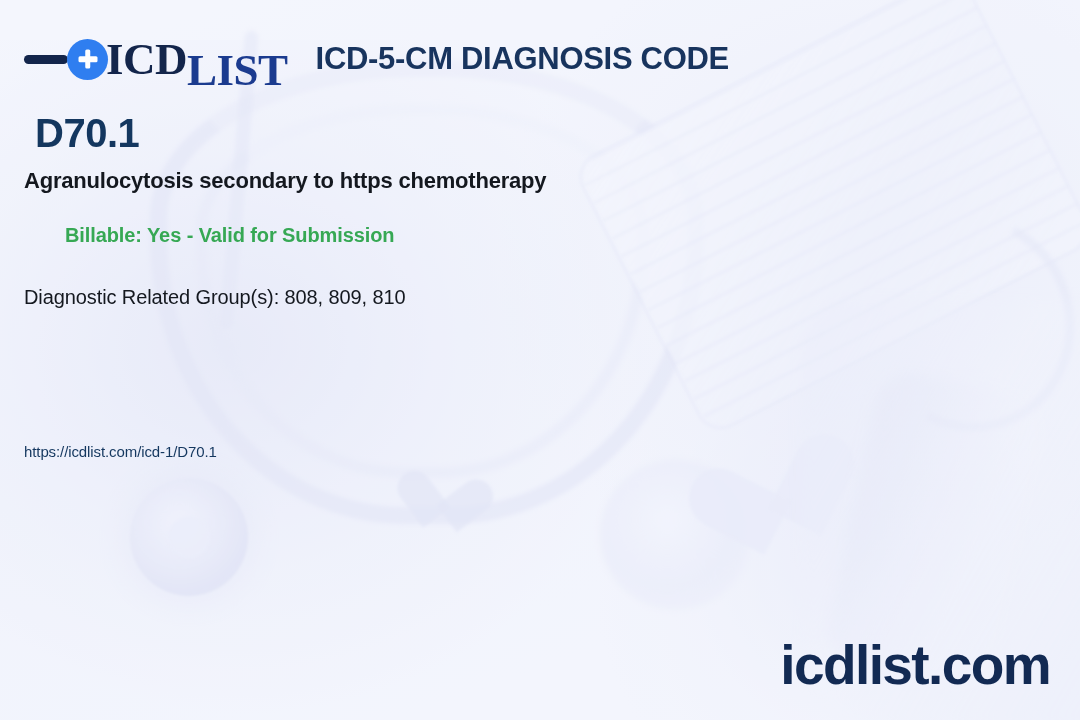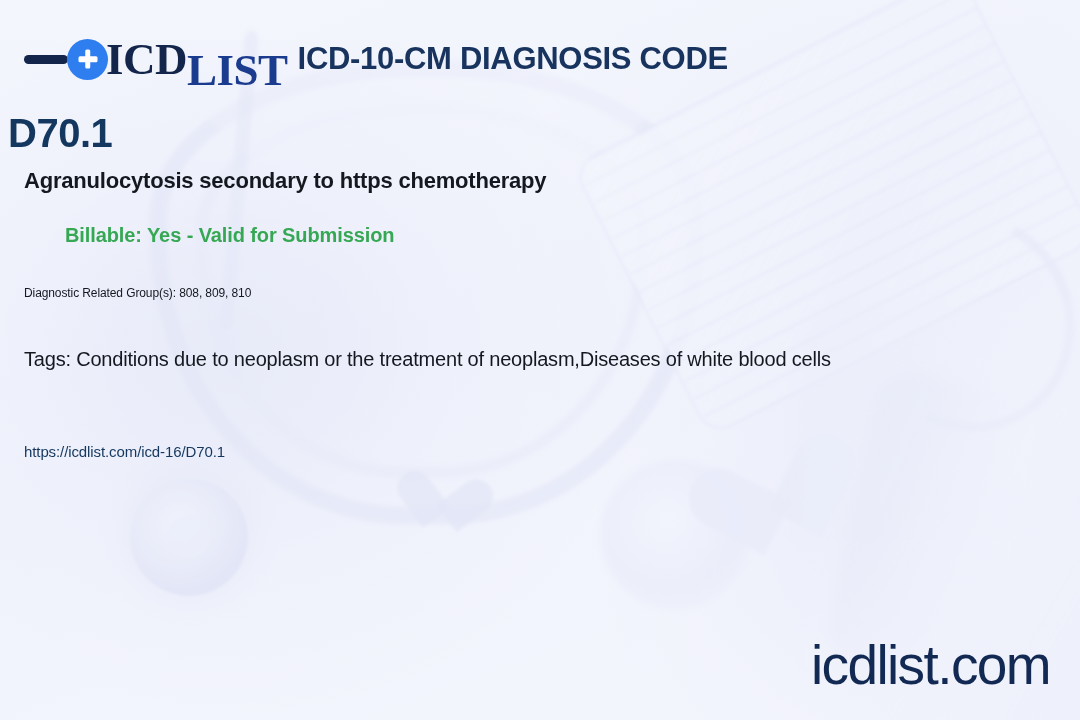--- a/index.html
+++ b/index.html
@@ -229,21 +229,21 @@
     height: 100%;
   }
 
   
   .header {
     position: absolute;
     left: 24px;
     top: 25px;
     display: flex;
     align-items: center;
-    gap: 10px;
+    gap: 28px;
   }
   .logo {
     display: flex;
     align-items: center;
   }
   .logo-dash {
     width: 44px;
     height: 9px;
     border-radius: 5px;
     background: #13254b;
@@ -298,21 +298,21 @@
     font-weight: bold;
     font-size: 31px;
     letter-spacing: -0.3px;
     color: #18345e;
     white-space: nowrap;
   }
 
   
   .code {
     position: absolute;
-    left: 8px;
+    left: 35px;
     top: 113px;
     font-size: 40px;
     font-weight: bold;
     color: #14375f;
     letter-spacing: -0.5px;
     line-height: 1;
   }
   .desc {
     position: absolute;
     left: 24px;
@@ -331,21 +331,21 @@
     font-weight: bold;
     color: #36a854;
     letter-spacing: -0.1px;
     white-space: nowrap;
     margin-left: 41px;
   }
   .drg {
     position: absolute;
     left: 24px;
     top: 286px;
-    font-size: 12px;
+    font-size: 20px;
     color: #14181f;
     letter-spacing: -0.1px;
     white-space: nowrap;
   }
   .tags {
     position: absolute;
     left: 24px;
     top: 348px;
     font-size: 20px;
     color: #14181f;
@@ -361,21 +361,21 @@
     letter-spacing: -0.1px;
     white-space: nowrap;
   }
 
   
   .brand {
     position: absolute;
     right: 30px;
     bottom: 27px;
     font-size: 55px;
-    font-weight: normal;
+    font-weight: bold;
     color: #122a53;
     letter-spacing: -1.6px;
     line-height: 1;
   }
 </style>
 </head>
 <body>
 
 <div class="card">
 
@@ -399,26 +399,25 @@
 
   <div class="content">
 
     <div class="header">
       <div class="logo">
         <span class="logo-dash"></span>
         <span class="logo-circle"></span>
         <span class="logo-icd">ICD</span>
         <span class="logo-list">LIST</span>
       </div>
-      <div class="header-title">ICD-10-CM DIAGNOSIS CODE</div>
+      <div class="header-title">ICD-5-CM DIAGNOSIS CODE</div>
     </div>
 
     <div class="code">D70.1</div>
     <div class="desc">Agranulocytosis secondary to https chemotherapy</div>
     <div class="billable">Billable: Yes - Valid for Submission</div>
     <div class="drg">Diagnostic Related Group(s): 808, 809, 810</div>
-    <div class="tags">Tags: Conditions due to neoplasm or the treatment of neoplasm,Diseases of white blood cells</div>
-    <div class="url">https://icdlist.com/icd-16/D70.1</div>
+    <div class="url">https://icdlist.com/icd-1/D70.1</div>
 
     <div class="brand">icdlist.com</div>
 
   </div>
 </div>
 
 </body></html>

